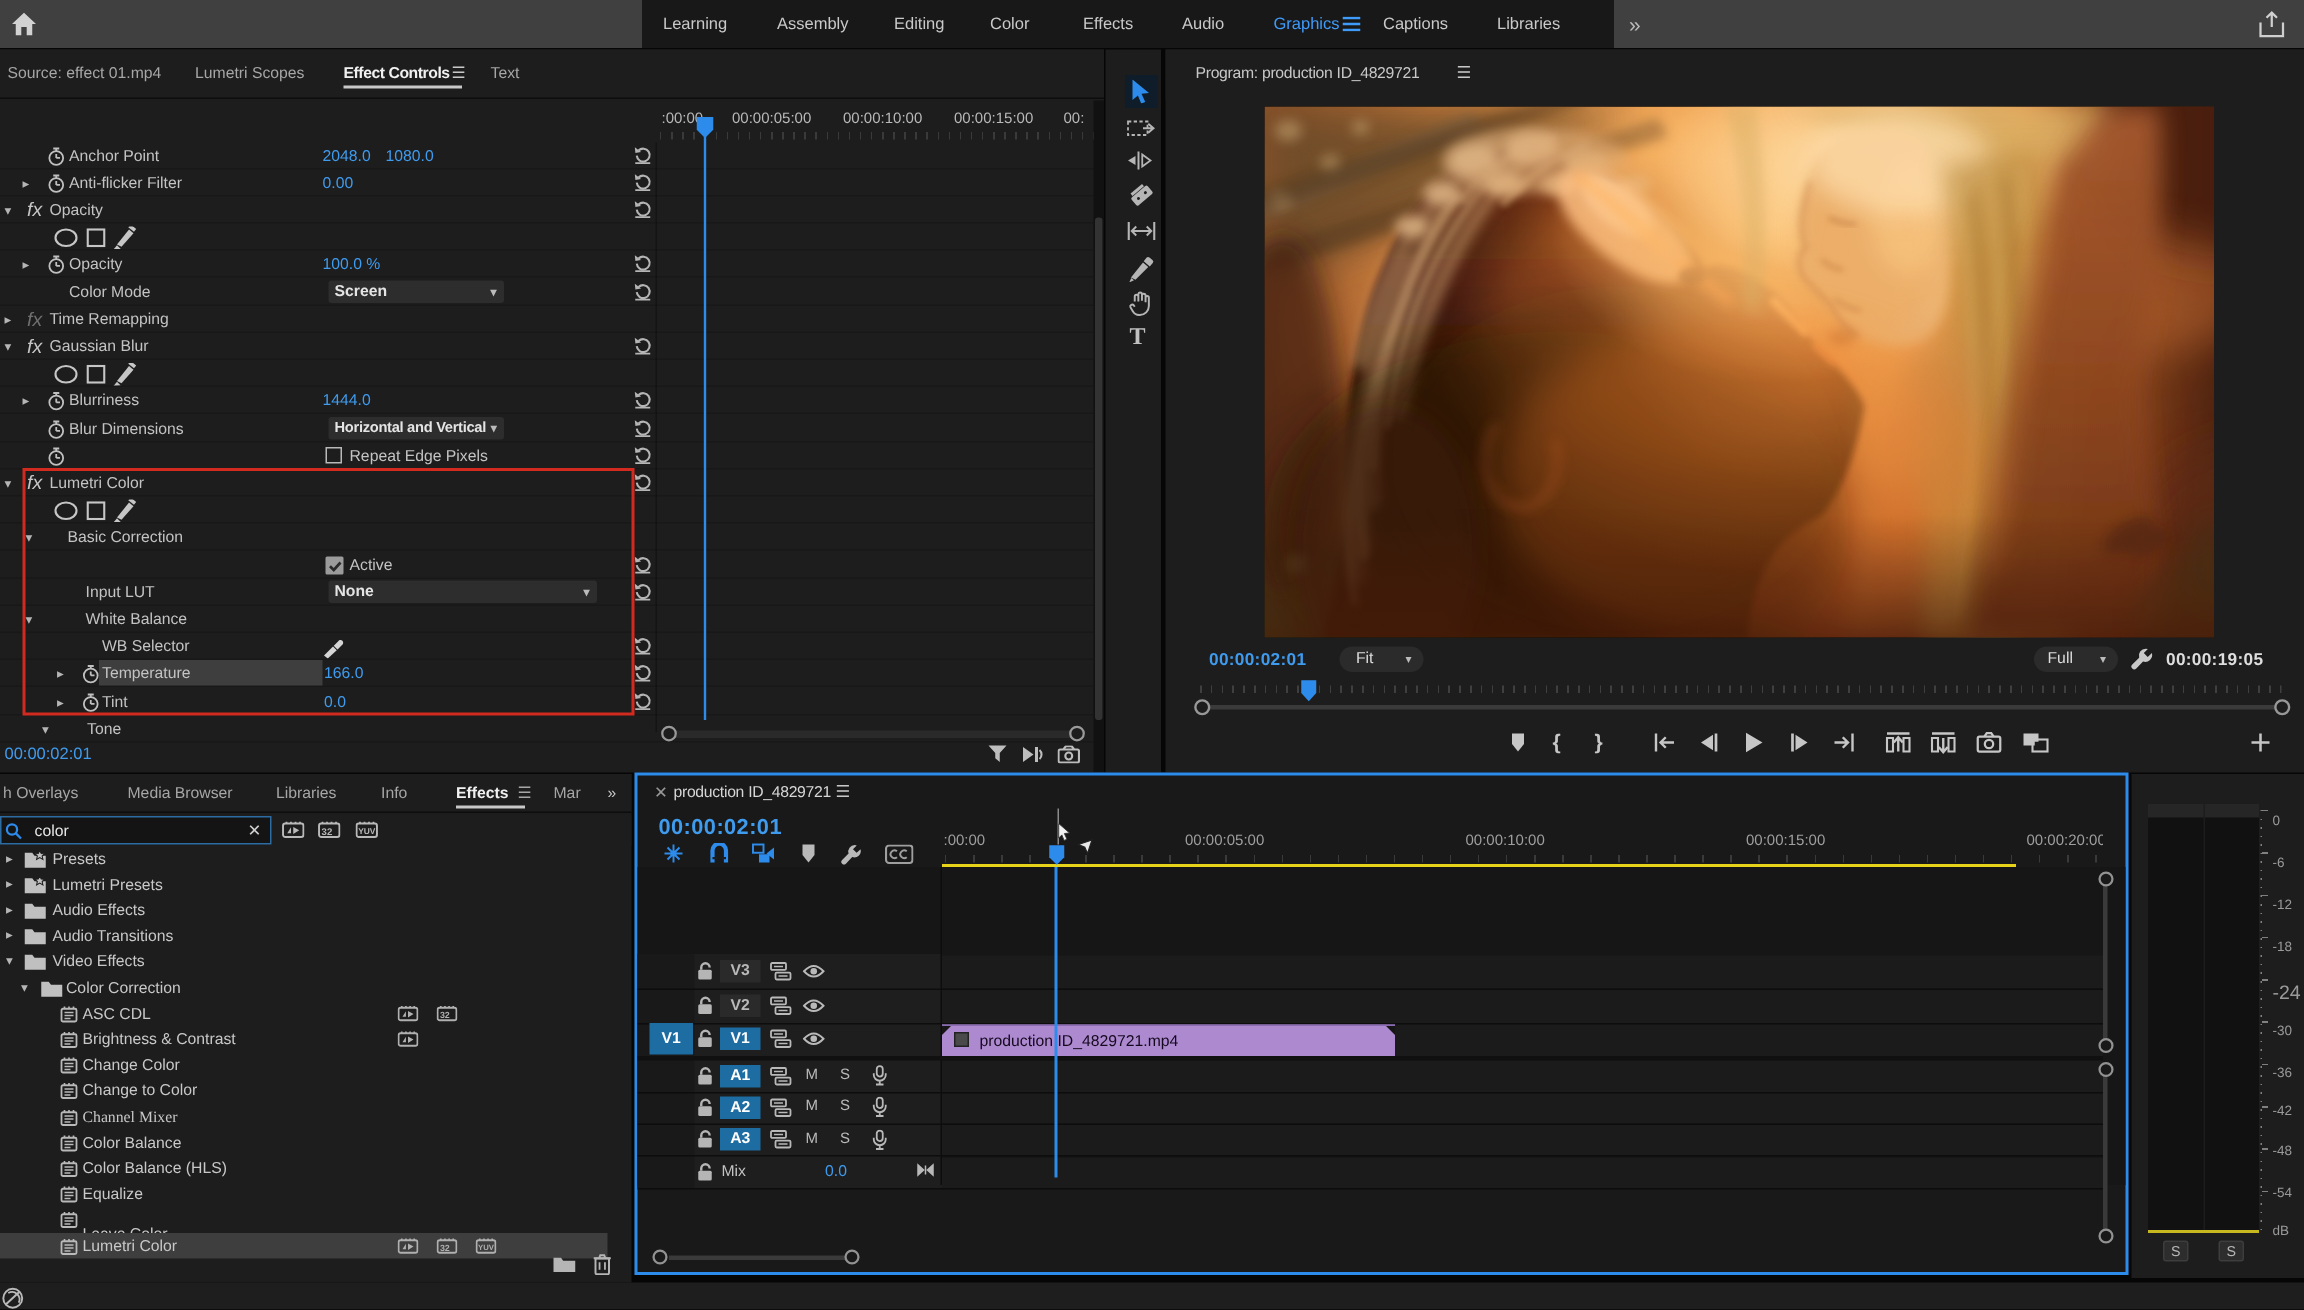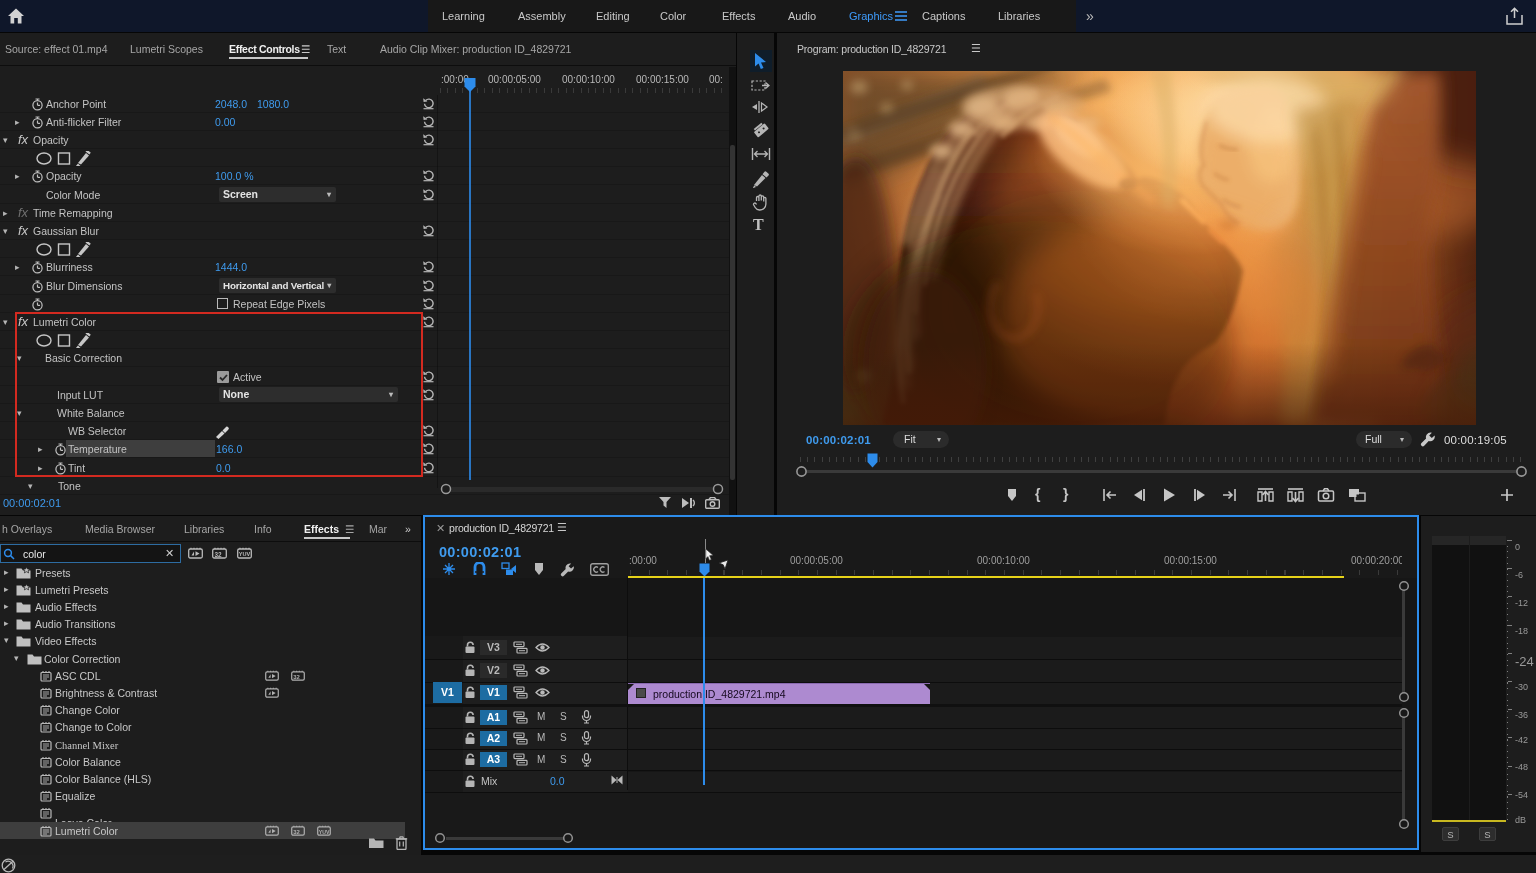--- a/index.html
+++ b/index.html
@@ -2,21 +2,21 @@
 <html><head>
 <meta charset="utf-8">
 <style>
 *{margin:0;padding:0;box-sizing:border-box}
 html,body{width:1536px;height:873px;background:#0a0a0a;font-family:"Liberation Sans",sans-serif;overflow:hidden}
 #app{position:relative;width:1536px;height:873px;background:#060606;color:#c8c8c8;font-size:12px}
 .abs{position:absolute}
 .blue{color:#3f9bee}
 .panel{position:absolute;background:#1d1d1d}
 
-#topbar{left:0;top:0;width:1536px;height:32px;background:#0f172a}
+#topbar{left:0;top:0;width:1536px;height:32px;background:#404040}
 #topbar .menu{position:absolute;top:0;height:32px;line-height:32px;color:#c9c9c9;font-size:11px}
 
 #ec{left:0;top:33px;width:736px;height:482px;background:#1d1d1d}
 .tabbar{position:absolute;left:0;top:0;width:100%;height:33px;background:#1d1d1d;border-bottom:1px solid #0d0d0d}
 .tab{position:absolute;top:0;height:33px;line-height:33px;color:#a6a6a6;font-size:10.5px;white-space:nowrap}
 .tab.active{color:#f0f0f0}
 .ec-row{position:absolute;left:0;width:729px;height:18px;border-bottom:1px solid rgba(0,0,0,0.14)}
 .ec-row .lbl{position:absolute;top:3px;font-size:10.5px;color:#c6c6c6;white-space:nowrap}
 .ec-row .val{position:absolute;top:3px;font-size:10.5px;color:#3f9bee;white-space:nowrap}
 .ddn{position:absolute;background:#2d2d2d;border-radius:2px;height:15px;top:1px;color:#e4e4e4;font-size:10.5px;font-weight:bold;line-height:15px;padding-left:4px;white-space:nowrap}
@@ -63,21 +63,20 @@
       </svg>
   </div>
   <div id="ec" class="panel">
     <div class="tabbar">
       <div class="tab" style="left:5px">Source: effect 01.mp4</div>
       <div class="tab" style="left:130px">Lumetri Scopes</div>
       <div class="tab active" style="left:229px;font-weight:bold;letter-spacing:-0.3px">Effect Controls</div>
         <div class="tab" style="left:301px;color:#c8c8c8">☰</div>
       <div class="abs" style="left:229px;top:24px;width:79px;height:1.5px;background:#c8c8c8"></div>
       <div class="tab" style="left:327px">Text</div>
-      <div class="tab" style="left:380px">Audio Clip Mixer: production ID_4829721</div>
     </div>
 
 
     <div class="abs" style="left:440px;top:34px;width:296px;height:28px;overflow:hidden;color:#b9b9b9;font-size:10px">
       <div class="abs" style="left:1px;top:7px">:00:00</div>
       <div class="abs" style="left:48px;top:7px">00:00:05:00</div>
       <div class="abs" style="left:122px;top:7px">00:00:10:00</div>
       <div class="abs" style="left:196px;top:7px">00:00:15:00</div>
       <div class="abs" style="left:269px;top:7px">00:</div>
       <div class="abs" style="left:0;top:21px;width:296px;height:5px;background:repeating-linear-gradient(90deg,#3a3a3a 0 1px,transparent 1px 7.4px)"></div>
@@ -580,21 +579,21 @@
       <rect width="633" height="354" fill="#d84a10" opacity="0.05"></rect>
     </svg>
     </div>
 
     <div class="abs blue" style="left:29px;top:401px;font-size:11.5px;font-weight:bold;letter-spacing:0.2px">00:00:02:01</div>
     <div class="abs" style="left:116px;top:398px;width:56px;height:17px;background:#2b2b2b;border-radius:9px;color:#ddd;font-size:10.5px;line-height:17px;padding-left:11px">Fit<span style="position:absolute;right:8px;top:0;font-size:8px;color:#bbb">▾</span></div>
     <div class="abs" style="left:579px;top:398px;width:56px;height:17px;background:#2b2b2b;border-radius:9px;color:#ddd;font-size:10.5px;line-height:17px;padding-left:9px">Full<span style="position:absolute;right:8px;top:0;font-size:8px;color:#bbb">▾</span></div>
     <svg class="abs" style="left:643px;top:398px" width="16" height="16" viewBox="0 0 16 16">
         <path d="M10.5 1.5 a4.6 4.6 0 0 0 -4.4 6 L1.5 12 a1.9 1.9 0 0 0 2.7 2.7 L8.7 10 a4.6 4.6 0 0 0 5.9-5.6 L11.8 7 L9.2 4.4 L11.9 1.7 a4.6 4.6 0 0 0 -1.4-0.2 Z" fill="#c9c9c9"></path>
       </svg>
-    <div class="abs" style="left:667px;top:401px;font-size:11.5px;color:#dedede;font-weight:normal;letter-spacing:0.2px">00:00:19:05</div>
+    <div class="abs" style="left:667px;top:401px;font-size:11.5px;color:#dedede;font-weight:bold;letter-spacing:0.2px">00:00:19:05</div>
 
     <div class="abs" style="left:23px;top:424px;width:721px;height:5px;background:repeating-linear-gradient(90deg,#3f3f3f 0 1px,transparent 1px 7.2px)"></div>
     <svg class="abs" style="left:89px;top:420px" width="13" height="15" viewBox="0 0 13 15">
         <path d="M1.5 0.5 h10 v8.5 L6.5 14.5 L1.5 9 Z" fill="#2d8ceb"></path>
       </svg>
 
     <div class="abs" style="left:25px;top:437px;width:719px;height:2.5px;background:#3a3a3a"></div>
     <svg class="abs" style="left:18px;top:432px" width="13" height="13">
         <circle cx="6.5" cy="6.5" r="4.6" fill="#1d1d1d" stroke="#989898" stroke-width="1.6"></circle>
       </svg>

